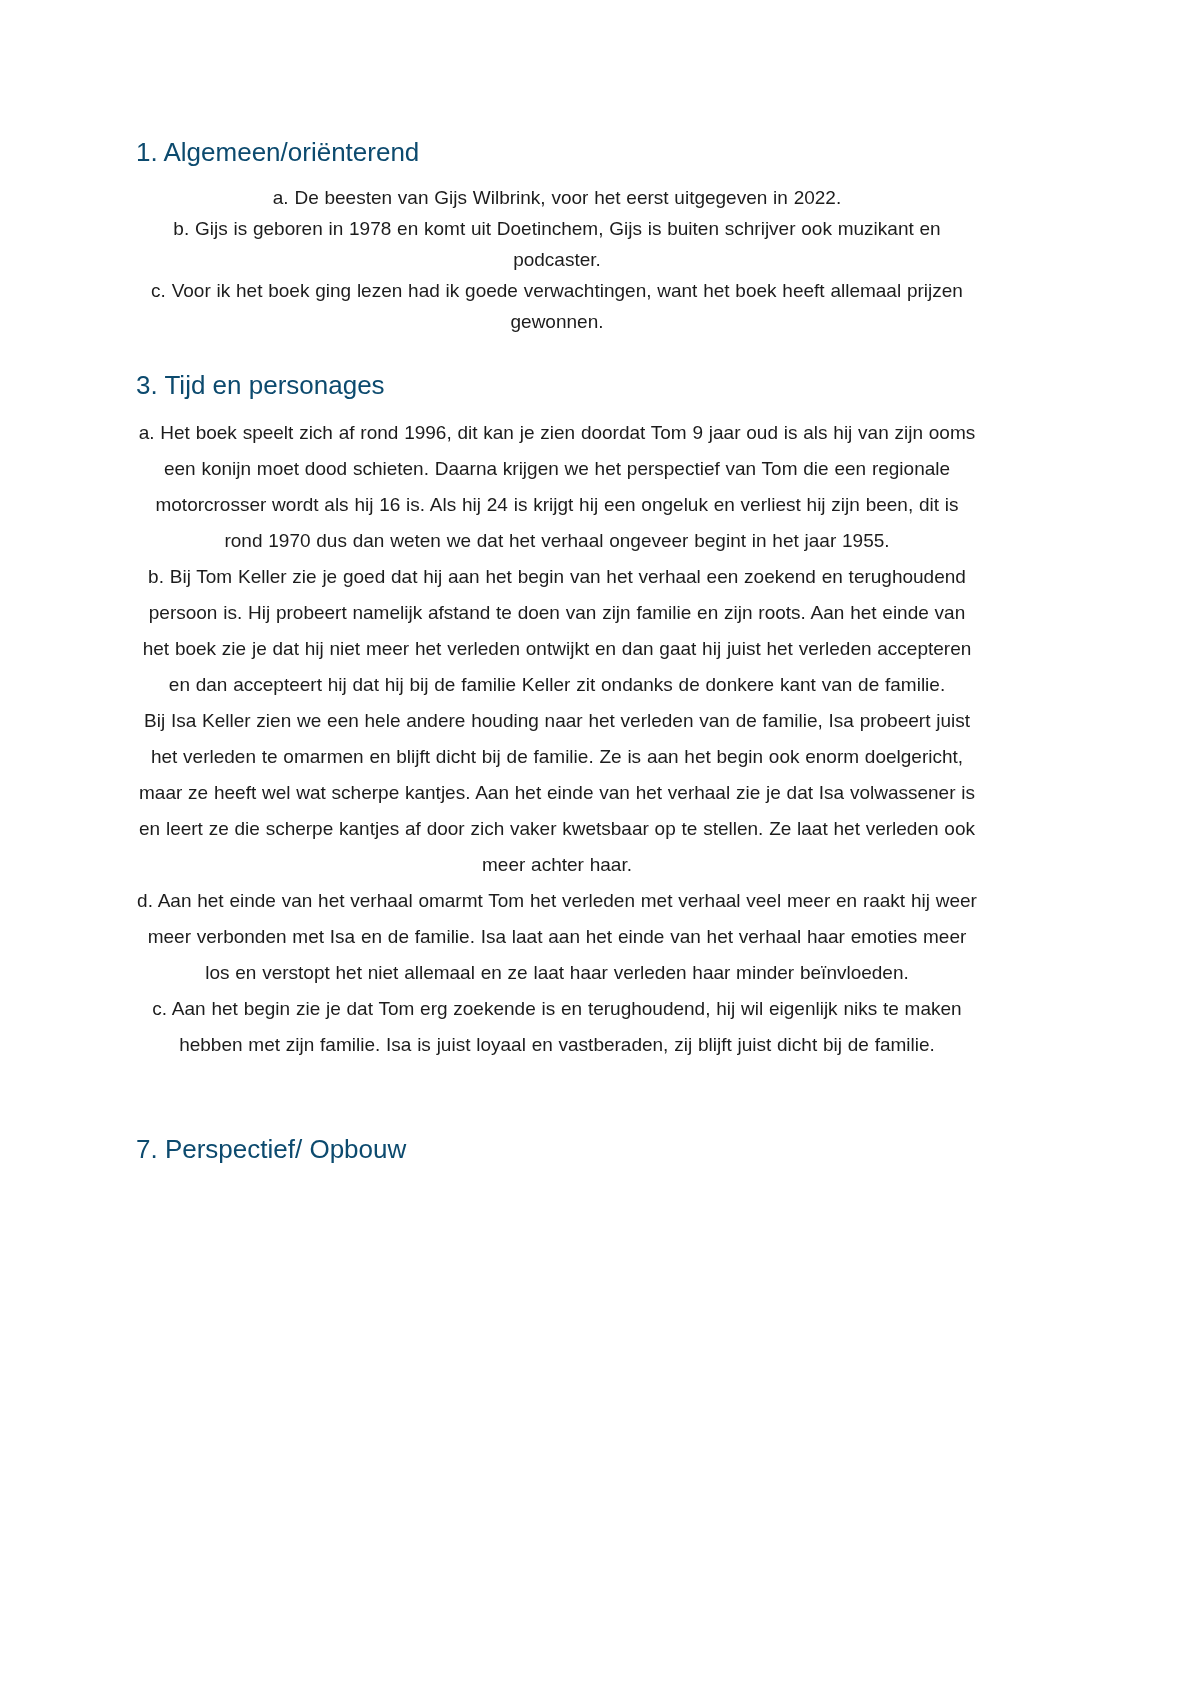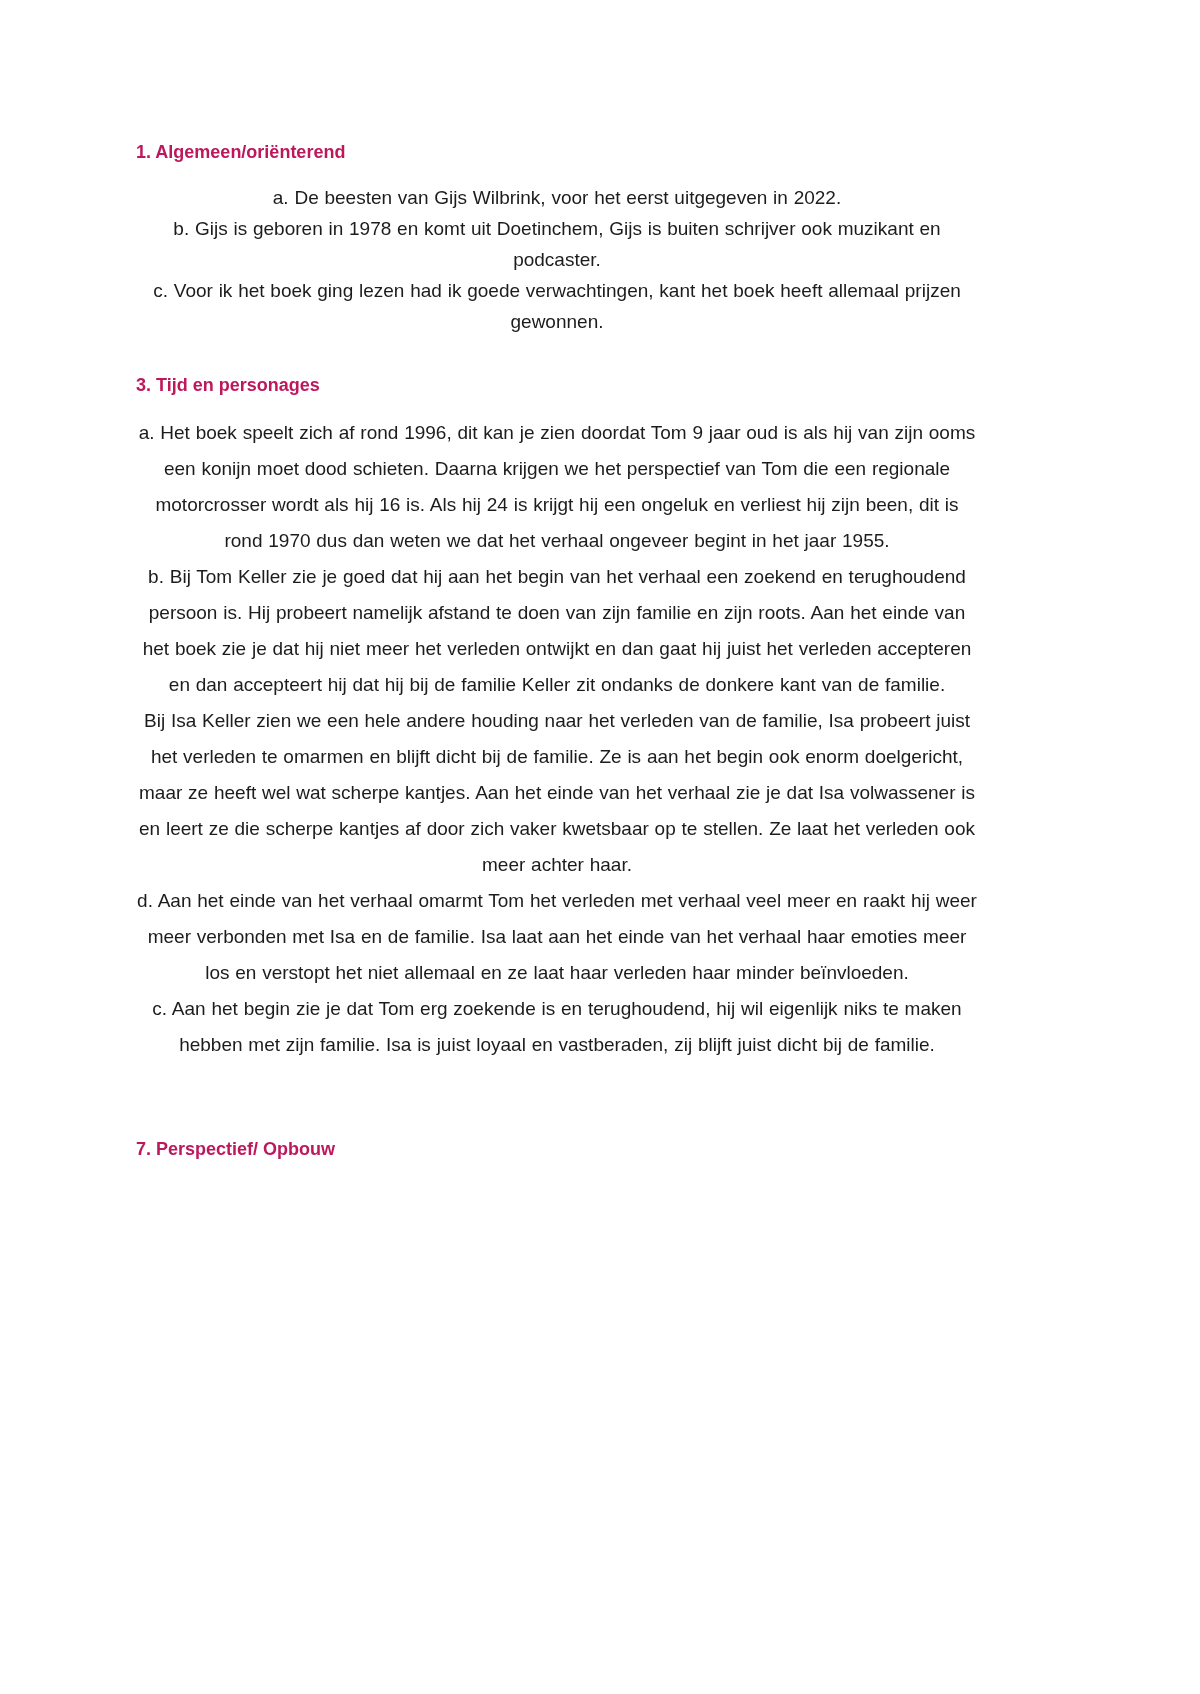--- a/index.html
+++ b/index.html
@@ -11,25 +11,25 @@
   }
   .page {
     width: 1200px;
     height: 1694px;
     box-sizing: border-box;
     padding: 138px 222px 60px 136px;
     background: #ffffff;
     overflow: hidden;
   }
   .doc-heading {
-    font-size: 18px;
-    font-weight: 700;
+    font-size: 26px;
+    font-weight: 400;
     line-height: 28px;
     margin: 0 0 16px 0;
-    color: #be185d;
+    color: #0c4a6e;
   }
   .section {
     margin: 0;
   }
   .section + .section {
     margin-top: 34px;
   }
   .section-last {
     margin-top: 72px !important;
   }
@@ -49,21 +49,21 @@
 </style>
 </head>
 <body>
 
 <div class="page">
 
   <div class="section tight">
     <h2 class="doc-heading">1. Algemeen/oriënterend</h2>
     <p class="body">a.  De beesten van Gijs Wilbrink, voor het eerst uitgegeven in 2022.</p>
     <p class="body">b. Gijs is geboren in 1978 en komt uit Doetinchem, Gijs is buiten schrijver ook muzikant en podcaster.</p>
-    <p class="body">c. Voor ik het boek ging lezen had ik goede verwachtingen, kant het boek heeft allemaal prijzen gewonnen.</p>
+    <p class="body">c. Voor ik het boek ging lezen had ik goede verwachtingen, want het boek heeft allemaal prijzen gewonnen.</p>
   </div>
 
   <div class="section loose">
     <h2 class="doc-heading">3. Tijd en personages</h2>
     <p class="body">a. Het boek speelt zich af rond 1996, dit kan je zien doordat Tom 9 jaar oud is als hij van zijn ooms een konijn moet dood schieten. Daarna krijgen we het perspectief van Tom die een regionale motorcrosser wordt als hij 16 is. Als hij 24 is krijgt hij een ongeluk en verliest hij zijn been, dit is rond 1970 dus dan weten we dat het verhaal ongeveer begint in het jaar 1955.</p>
     <p class="body">b. Bij Tom Keller zie je goed dat hij aan het begin van het verhaal een zoekend en terughoudend persoon is. Hij probeert namelijk afstand te doen van zijn familie en zijn roots. Aan het einde van het boek zie je dat hij niet meer het verleden ontwijkt en dan gaat hij juist het verleden accepteren en dan accepteert hij dat hij bij de familie Keller zit ondanks de donkere kant van de familie.</p>
     <p class="body">Bij Isa Keller zien we een hele andere houding naar het verleden van de familie, Isa probeert juist het verleden te omarmen en blijft dicht bij de familie. Ze is aan het begin ook enorm doelgericht, maar ze heeft wel wat scherpe kantjes. Aan het einde van het verhaal zie je dat Isa volwassener is en leert ze die scherpe kantjes af door zich vaker kwetsbaar op te stellen. Ze laat het verleden ook meer achter haar.</p>
     <p class="body">d. Aan het einde van het verhaal omarmt Tom het verleden met verhaal veel meer en raakt hij weer meer verbonden met Isa en de familie. Isa laat aan het einde van het verhaal haar emoties meer los en verstopt het niet allemaal en ze laat haar verleden haar minder beïnvloeden.</p>
     <p class="body">c. Aan het begin zie je dat Tom erg zoekende is en terughoudend, hij wil eigenlijk niks te maken hebben met zijn familie. Isa is juist loyaal en vastberaden, zij blijft juist dicht bij de familie.</p>
   </div>

